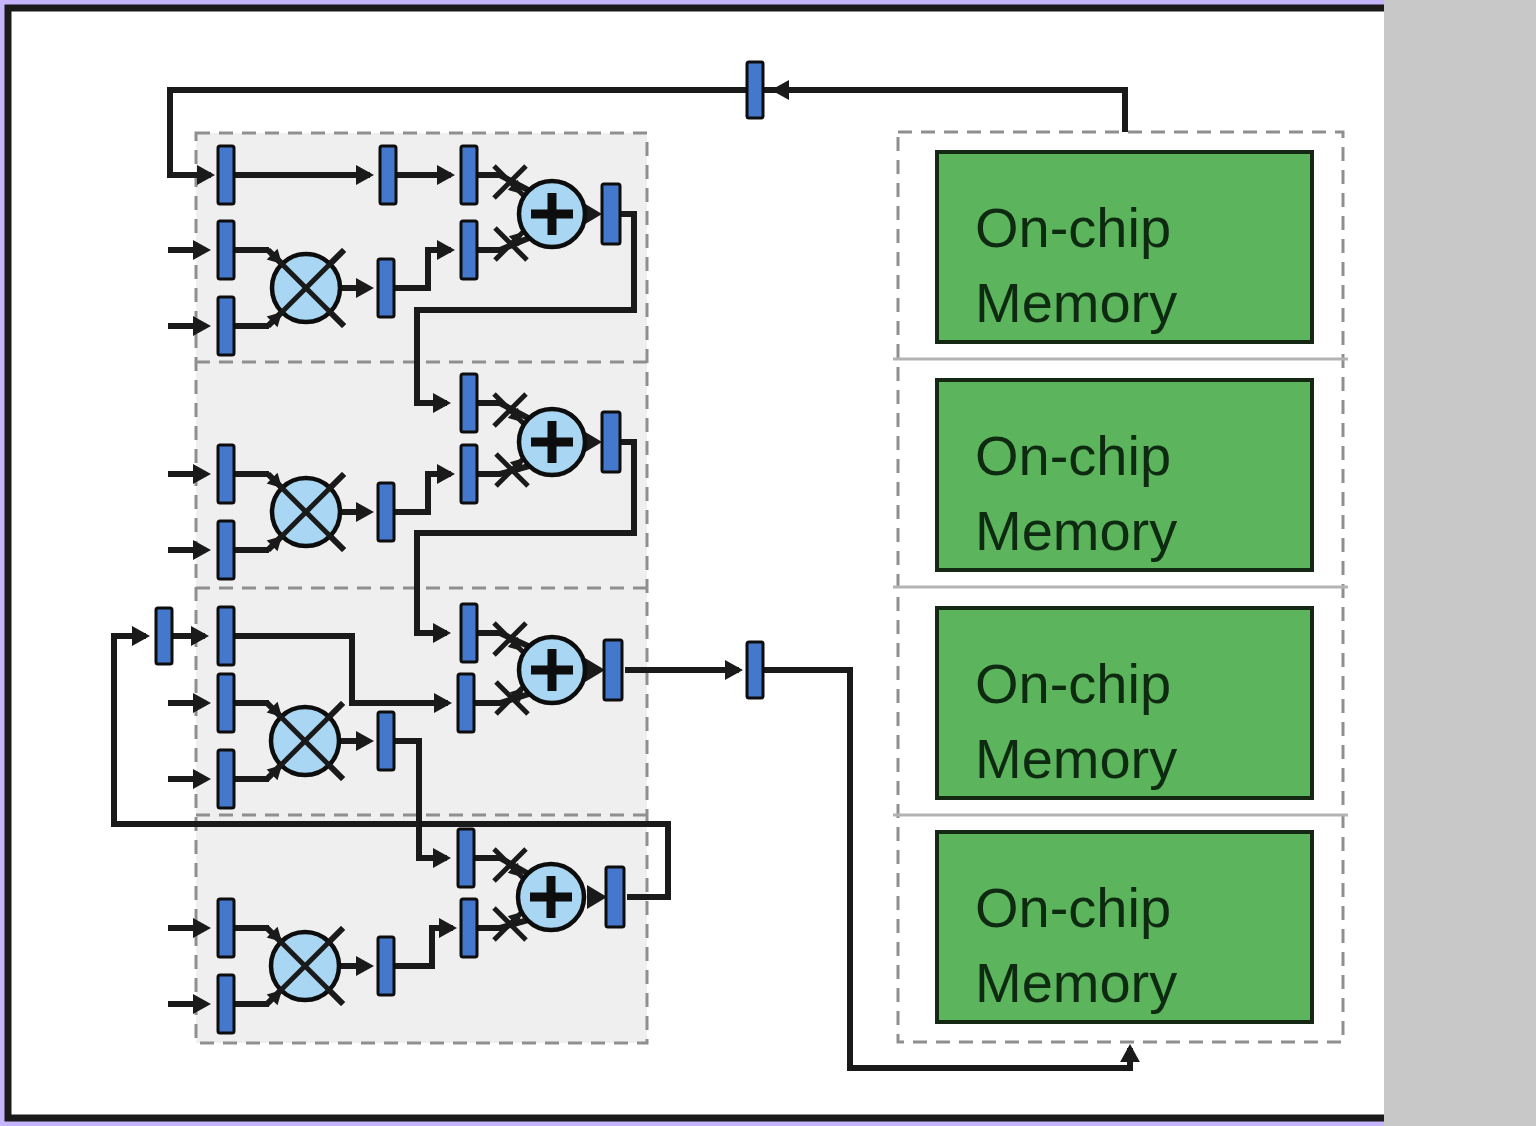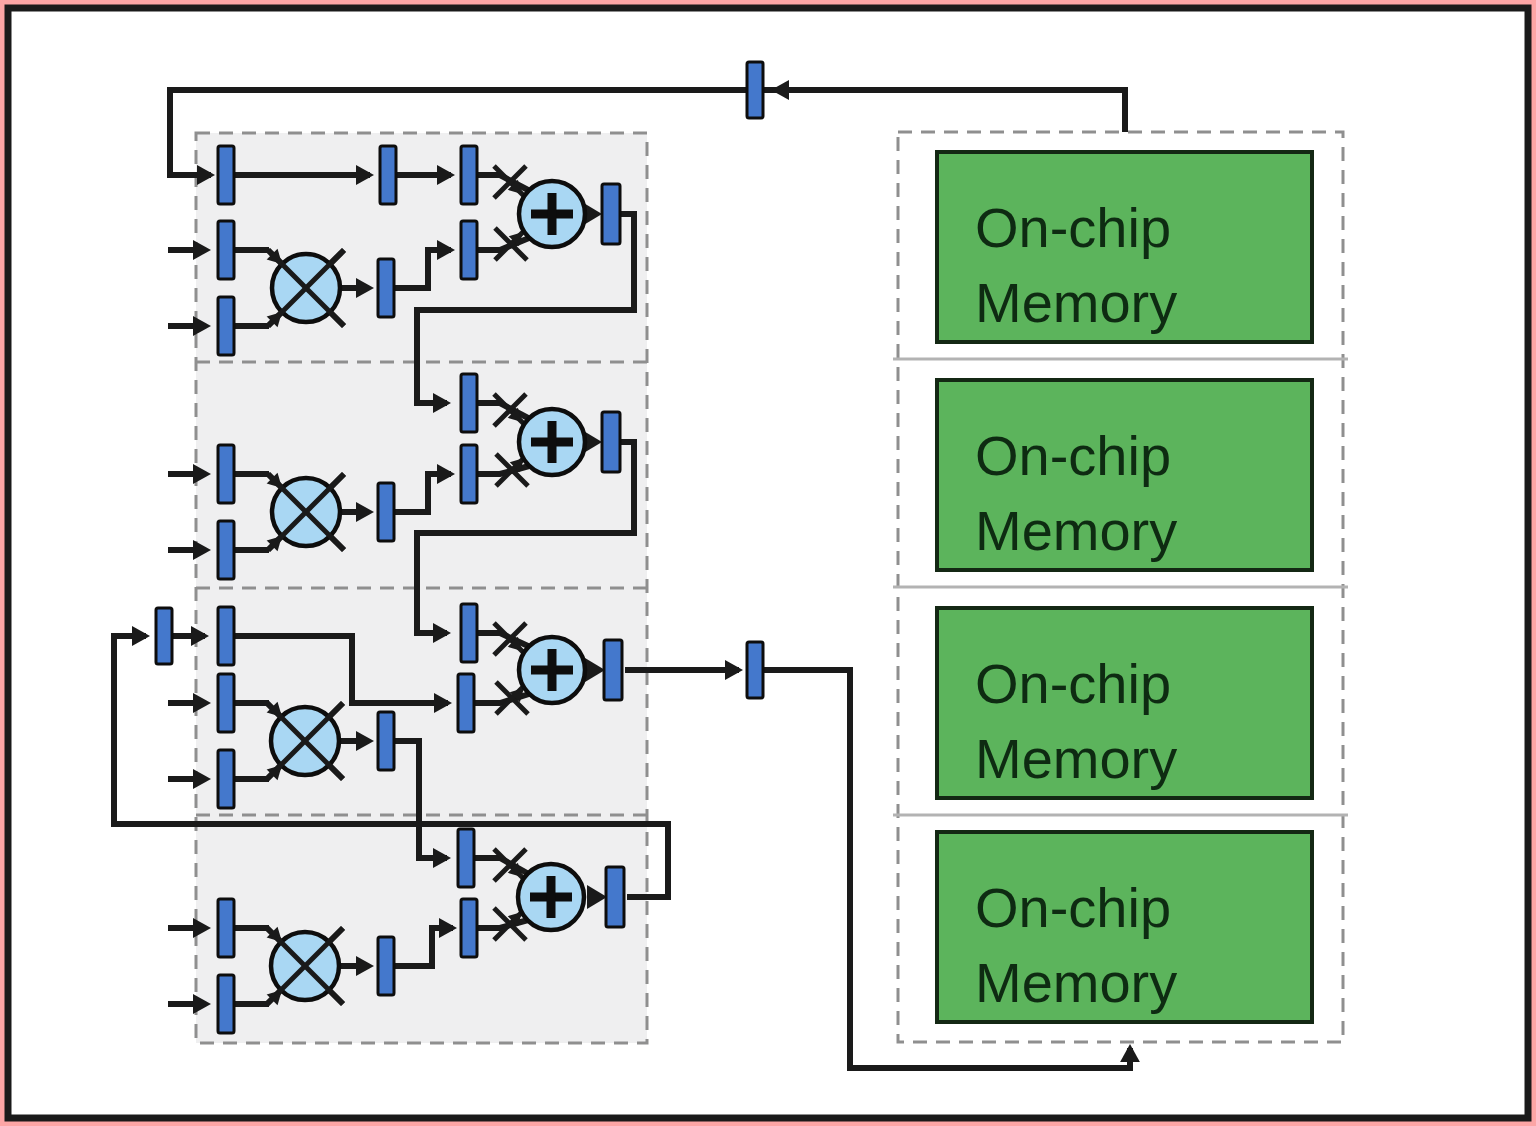--- a/index.html
+++ b/index.html
@@ -1,16 +1,16 @@
 <!DOCTYPE html>
 <html style="--wire: #1a1a1a; --regfill: #4478cc; --regstroke: #0d0d0d; --opfill: #a9d7f3; --opstroke: #0d0d0d; --memfill: #5cb45c; --memstroke: #142814; --memtext: #0e2b12; --pefill: #efeff0; --dash: #8f8f8f; --memsep: #b3b3b3;"><head>
 <meta charset="utf-8">
 <style>
   html,body{margin:0;padding:0;background:#c8c8c8;}
-  #stage{position:relative;width:1536px;height:1126px;background:#fca5a5;overflow:hidden;
+  #stage{position:relative;width:1384px;height:1126px;background:#c4b5fd;overflow:hidden;
          font-family:"Liberation Sans",sans-serif;}
   svg{display:block}
   .wire{fill:none;stroke:var(--wire);stroke-width:6;stroke-linejoin:miter;}
   .xline{fill:none;stroke:var(--wire);stroke-width:5;}
   .arr{fill:var(--wire);stroke:none;}
   .reg{fill:var(--regfill);stroke:var(--regstroke);stroke-width:3;}
   .opcirc{fill:var(--opfill);stroke:var(--opstroke);stroke-width:4.5;}
   .opbar{fill:var(--opstroke);stroke:none;}
   .dashpe{fill:var(--pefill);stroke:var(--dash);stroke-width:3;stroke-dasharray:14 9;}
   .dashmem{fill:#ffffff;stroke:var(--dash);stroke-width:3;stroke-dasharray:14 9;}

